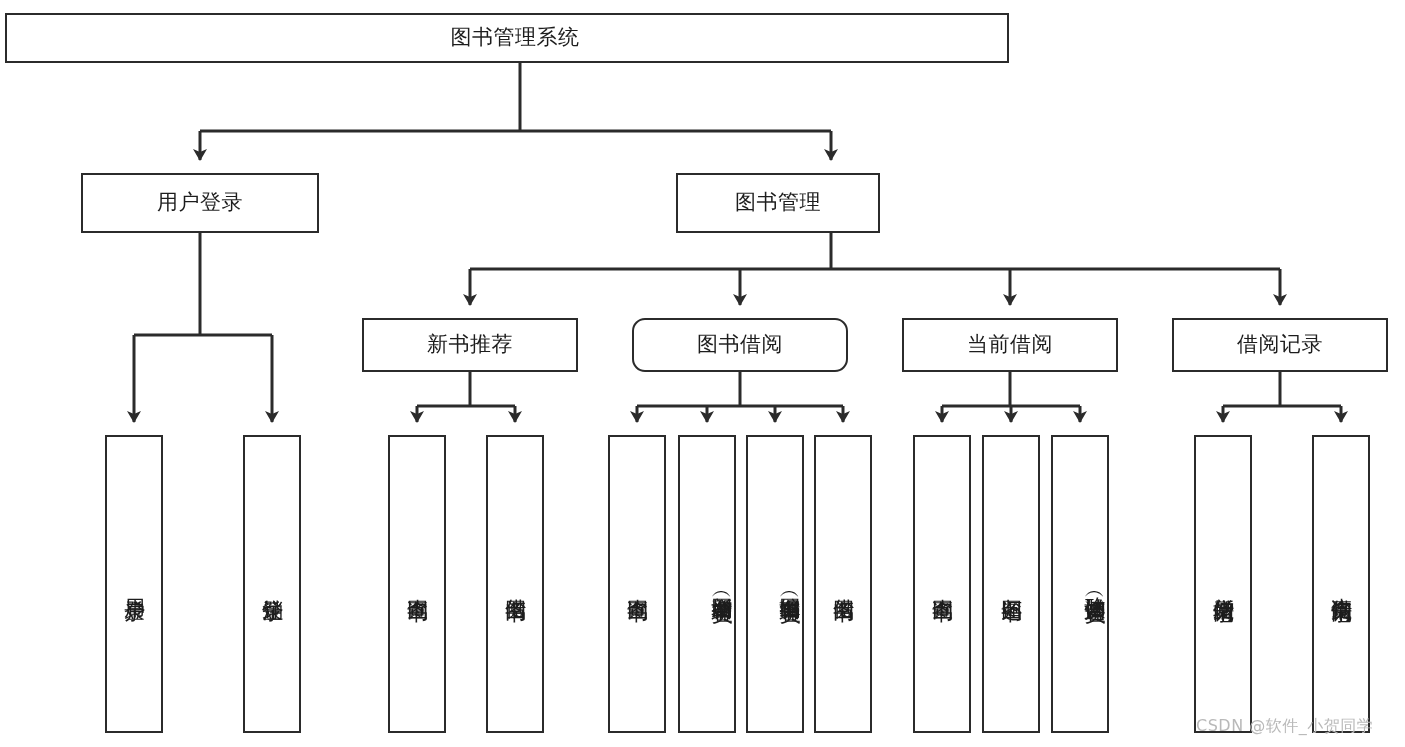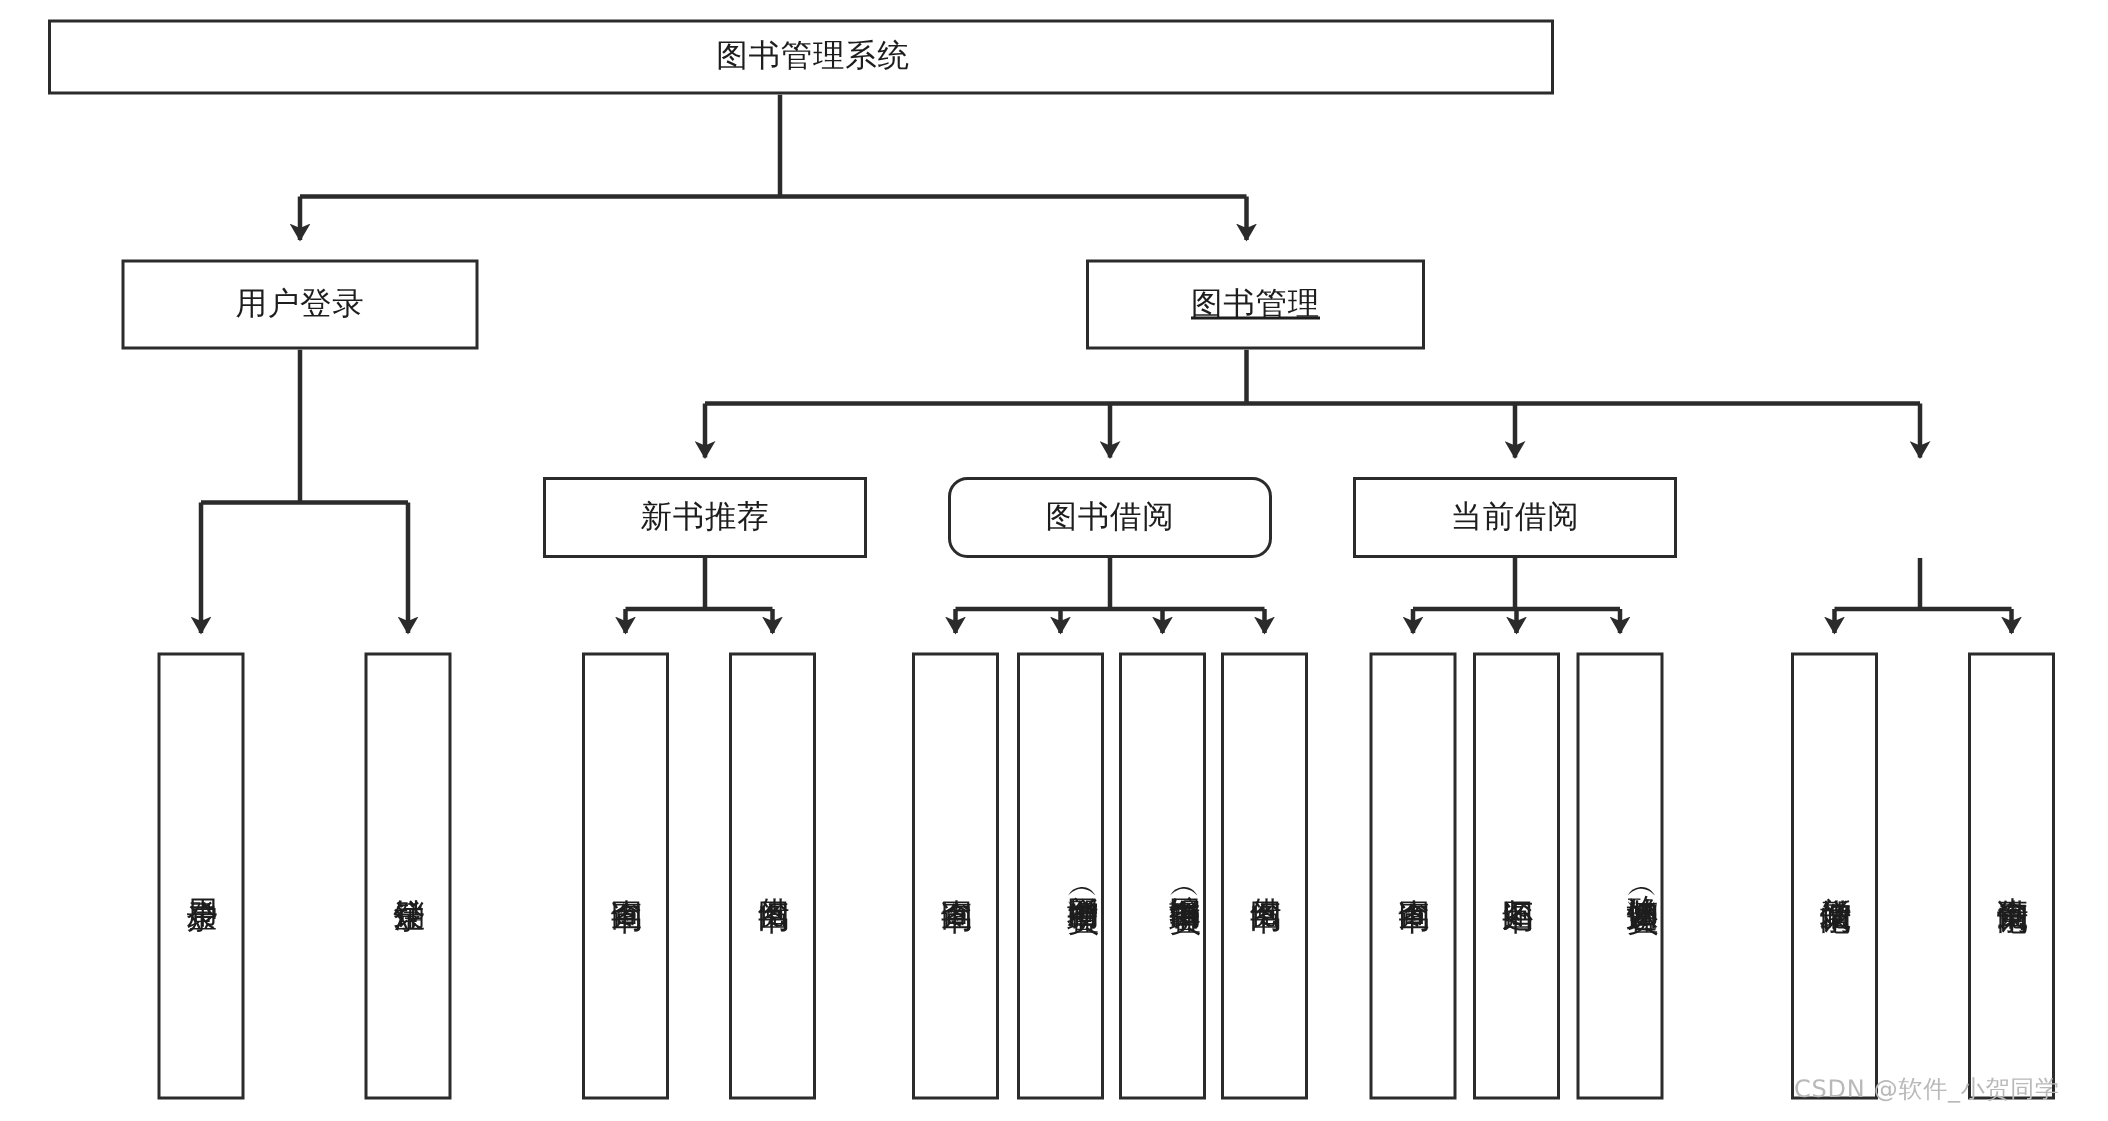--- a/index.html
+++ b/index.html
@@ -118,40 +118,43 @@
       <path d="M1011,406 L1011,422" marker-end="url(#arrow)"></path>
       <path d="M1080,406 L1080,422" marker-end="url(#arrow)"></path>
 
       <path d="M1280,372 L1280,406"></path>
       <path d="M1223,406 L1341,406"></path>
       <path d="M1223,406 L1223,422" marker-end="url(#arrow)"></path>
       <path d="M1341,406 L1341,422" marker-end="url(#arrow)"></path>
     </g>
   </svg>
 
-  <div class="node horiz" style="left:32px; top:13px; width:1004px; height:50px;padding-left:16px;">
+  <div class="node horiz" style="left:5px; top:13px; width:1004px; height:50px;padding-left:16px;">
     <span class="node-label">图书管理系统</span>
   </div>
 
   <div class="node horiz" style="left:81px; top:173px; width:238px; height:60px;">
     <span class="node-label">用户登录</span>
   </div>
-  <div class="node horiz" style="left:724px; top:173px; width:226px; height:60px;text-decoration:underline;">
+  <div class="node horiz" style="left:676px; top:173px; width:204px; height:60px;">
     <span class="node-label">图书管理</span>
   </div>
 
   <div class="node horiz" style="left:362px; top:318px; width:216px; height:54px;">
     <span class="node-label">新书推荐</span>
   </div>
   <div class="node horiz" style="left:632px; top:318px; width:216px; height:54px;border-radius:13px;">
     <span class="node-label">图书借阅</span>
   </div>
   <div class="node horiz" style="left:902px; top:318px; width:216px; height:54px;">
     <span class="node-label">当前借阅</span>
   </div>
+  <div class="node horiz" style="left:1172px; top:318px; width:216px; height:54px;">
+    <span class="node-label">借阅记录</span>
+  </div>
 
   <div class="node vert" style="left:105px; top:435px; width:58px; height:298px;">
     <span class="node-label">用户登录</span>
   </div>
   <div class="node vert" style="left:243px; top:435px; width:58px; height:298px;">
     <span class="node-label">注销登录</span>
   </div>
 
   <div class="node vert" style="left:388px; top:435px; width:58px; height:298px;">
     <span class="node-label">查询图书</span>

